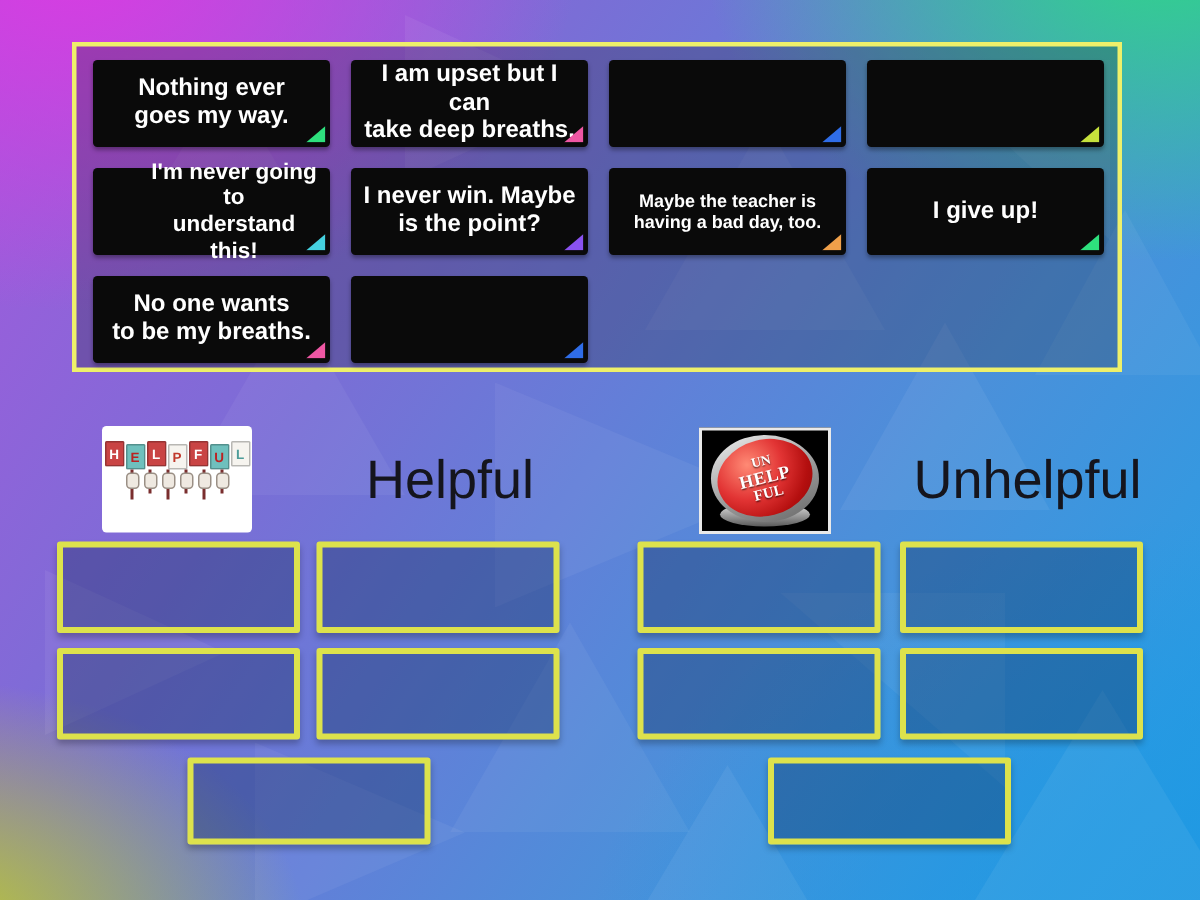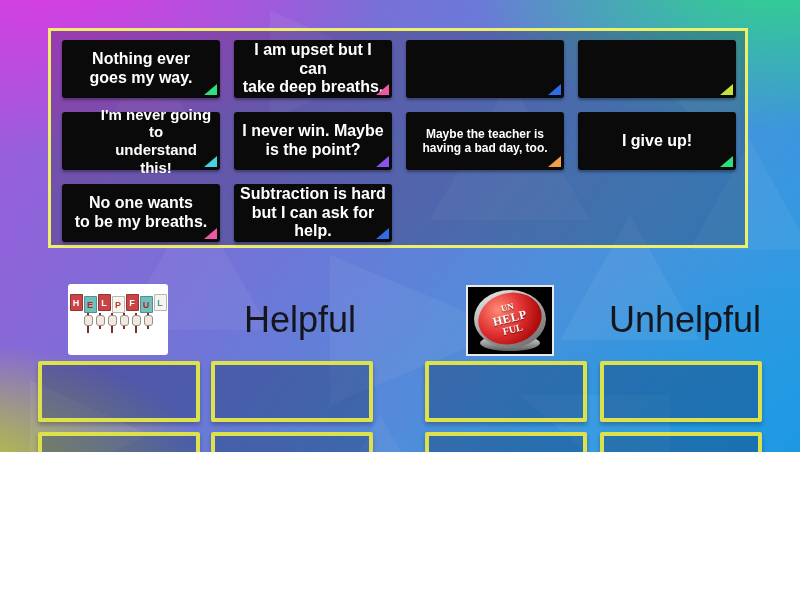--- a/index.html
+++ b/index.html
@@ -1,17 +1,17 @@
 <!DOCTYPE html>
 <html><head>
 <meta charset="utf-8">
 <style>
   html,body{margin:0;padding:0;}
   body{font-family:"Liberation Sans","DejaVu Sans",sans-serif;}
-  #stage{position:relative;width:800px;height:452px;overflow:hidden;
+  #stage{position:relative;width:800px;height:600px;overflow:hidden;
     background-color:#3f8fd4;
     background-image:
       radial-gradient(ellipse 60% 55% at 6% -4%, #d83ce2 0%, rgba(216,60,226,0) 70%),
       radial-gradient(ellipse 55% 50% at 97% -6%, #2fd687 0%, rgba(47,214,135,0) 70%),
       radial-gradient(ellipse 42% 38% at -6% 104%, #bfcc2b 0%, rgba(191,204,43,0) 75%),
       radial-gradient(ellipse 70% 60% at 105% 105%, #1f97e2 0%, rgba(31,151,226,0) 80%),
       linear-gradient(125deg,#a558dd 0%,#7a6ed6 32%,#4b90da 68%,#21a0e6 100%);
   }
   .tri{position:absolute;z-index:0;}
 
@@ -132,22 +132,20 @@
         <span class="tile-text">I give up!</span>
         <i class="corner" style="background: rgb(46, 224, 125);"></i>
       </div>
 
       <div class="tile f16">
         <span class="tile-text">No one wants
 to be my breaths.</span>
         <i class="corner" style="background: rgb(239, 87, 164);"></i>
       </div>
       <div class="tile f13">
-        <span class="tile-text">Subtraction is hard
-but I can ask for help.</span>
         <i class="corner" style="background: rgb(47, 109, 232);"></i>
       </div>
 
     </div>
   </div>
 
   <div class="helpful-img">
     <div class="signs">
       <span class="sign s-red">H</span>
       <span class="sign s-teal">E</span>

